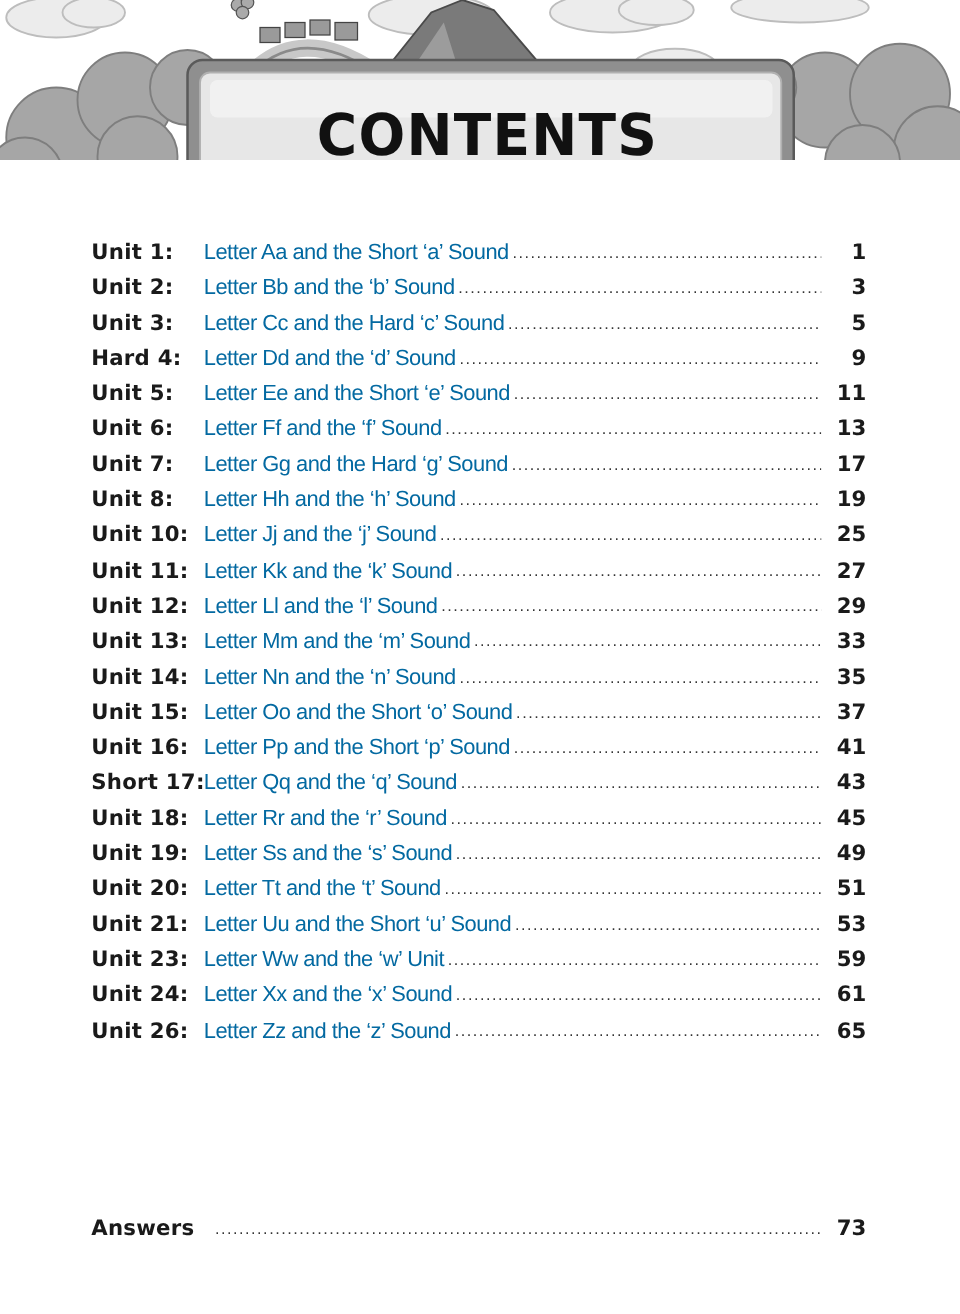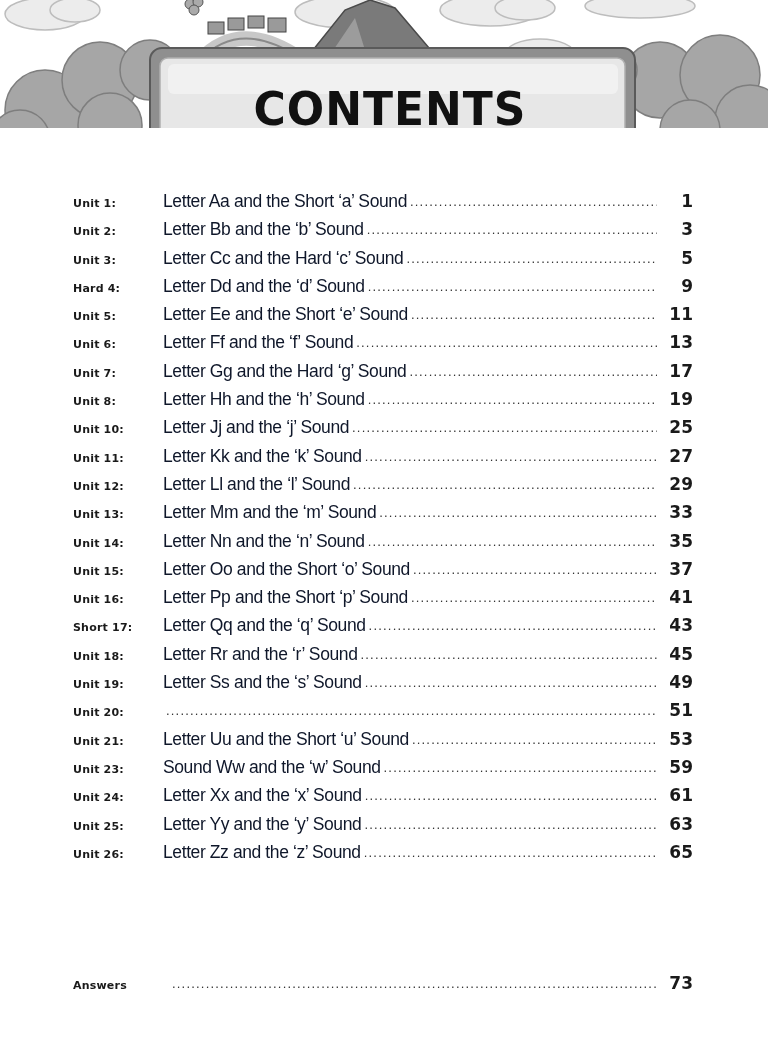--- a/index.html
+++ b/index.html
@@ -14,24 +14,24 @@
     display: flex; align-items: center; justify-content: center;
     font-family: "DejaVu Sans", sans-serif; font-weight: bold; font-size: 44px;
     letter-spacing: 1px; color: #111; transform: scaleY(1.05);
   }
   .toc { position: absolute; left: 73px; top: 191px; width: 620px; }
   .row {
     display: flex; align-items: baseline; height: 28.3px; font-size: 17.5px; white-space: nowrap;
   }
   .unit {
     width: 90px; flex: none; font-family: "DejaVu Sans", sans-serif; font-weight: bold;
-    font-size: 11px; color: #1a1a1a; letter-spacing: 0.2px;
+    font-size: 17px; color: #1a1a1a; letter-spacing: 0.2px;
   }
   .label {
-    flex: none; font-family: "Liberation Sans", sans-serif; font-size: 17.5px; color: #0f172a;
+    flex: none; font-family: "Liberation Sans", sans-serif; font-size: 17.5px; color: #0369a1;
     letter-spacing: -0.4px; transform-origin: left; 
   }
   .dots {
     flex: 1 1 auto; overflow: hidden; margin: 0 8px 0 3px; color: #333; font-size: 13px;
     letter-spacing: 1.2px; white-space: nowrap; position: relative; top: -1px;
   }
   .dots::after { content: "................................................................................................................................................................"; }
   .page {
     flex: none; width: 28px; text-align: right; font-family: "DejaVu Sans", sans-serif;
     font-weight: bold; font-size: 17px; color: #1a1a1a;
@@ -203,48 +203,43 @@
       <span class="page">45</span>
     </div>
   <div class="row">
       <span class="unit">Unit 19:</span>
       <span class="label">Letter Ss and the ‘s’ Sound</span>
       <span class="dots"></span>
       <span class="page">49</span>
     </div>
   <div class="row">
       <span class="unit">Unit 20:</span>
+      <span class="label">Letter Tt and the ‘t’ Sound</span>
       <span class="dots"></span>
       <span class="page">51</span>
     </div>
   <div class="row">
       <span class="unit">Unit 21:</span>
       <span class="label">Letter Uu and the Short ‘u’ Sound</span>
       <span class="dots"></span>
       <span class="page">53</span>
     </div>
   <div class="row">
       <span class="unit">Unit 23:</span>
-      <span class="label">Sound Ww and the ‘w’ Sound</span>
+      <span class="label">Letter Ww and the ‘w’ Unit</span>
       <span class="dots"></span>
       <span class="page">59</span>
     </div>
   <div class="row">
       <span class="unit">Unit 24:</span>
       <span class="label">Letter Xx and the ‘x’ Sound</span>
       <span class="dots"></span>
       <span class="page">61</span>
     </div>
   <div class="row">
-      <span class="unit">Unit 25:</span>
-      <span class="label">Letter Yy and the ‘y’ Sound</span>
-      <span class="dots"></span>
-      <span class="page">63</span>
-    </div>
-  <div class="row">
       <span class="unit">Unit 26:</span>
       <span class="label">Letter Zz and the ‘z’ Sound</span>
       <span class="dots"></span>
       <span class="page">65</span>
     </div>
 </div>
 
 <div class="answers">
   <div class="row">
       <span class="unit">Answers</span>

